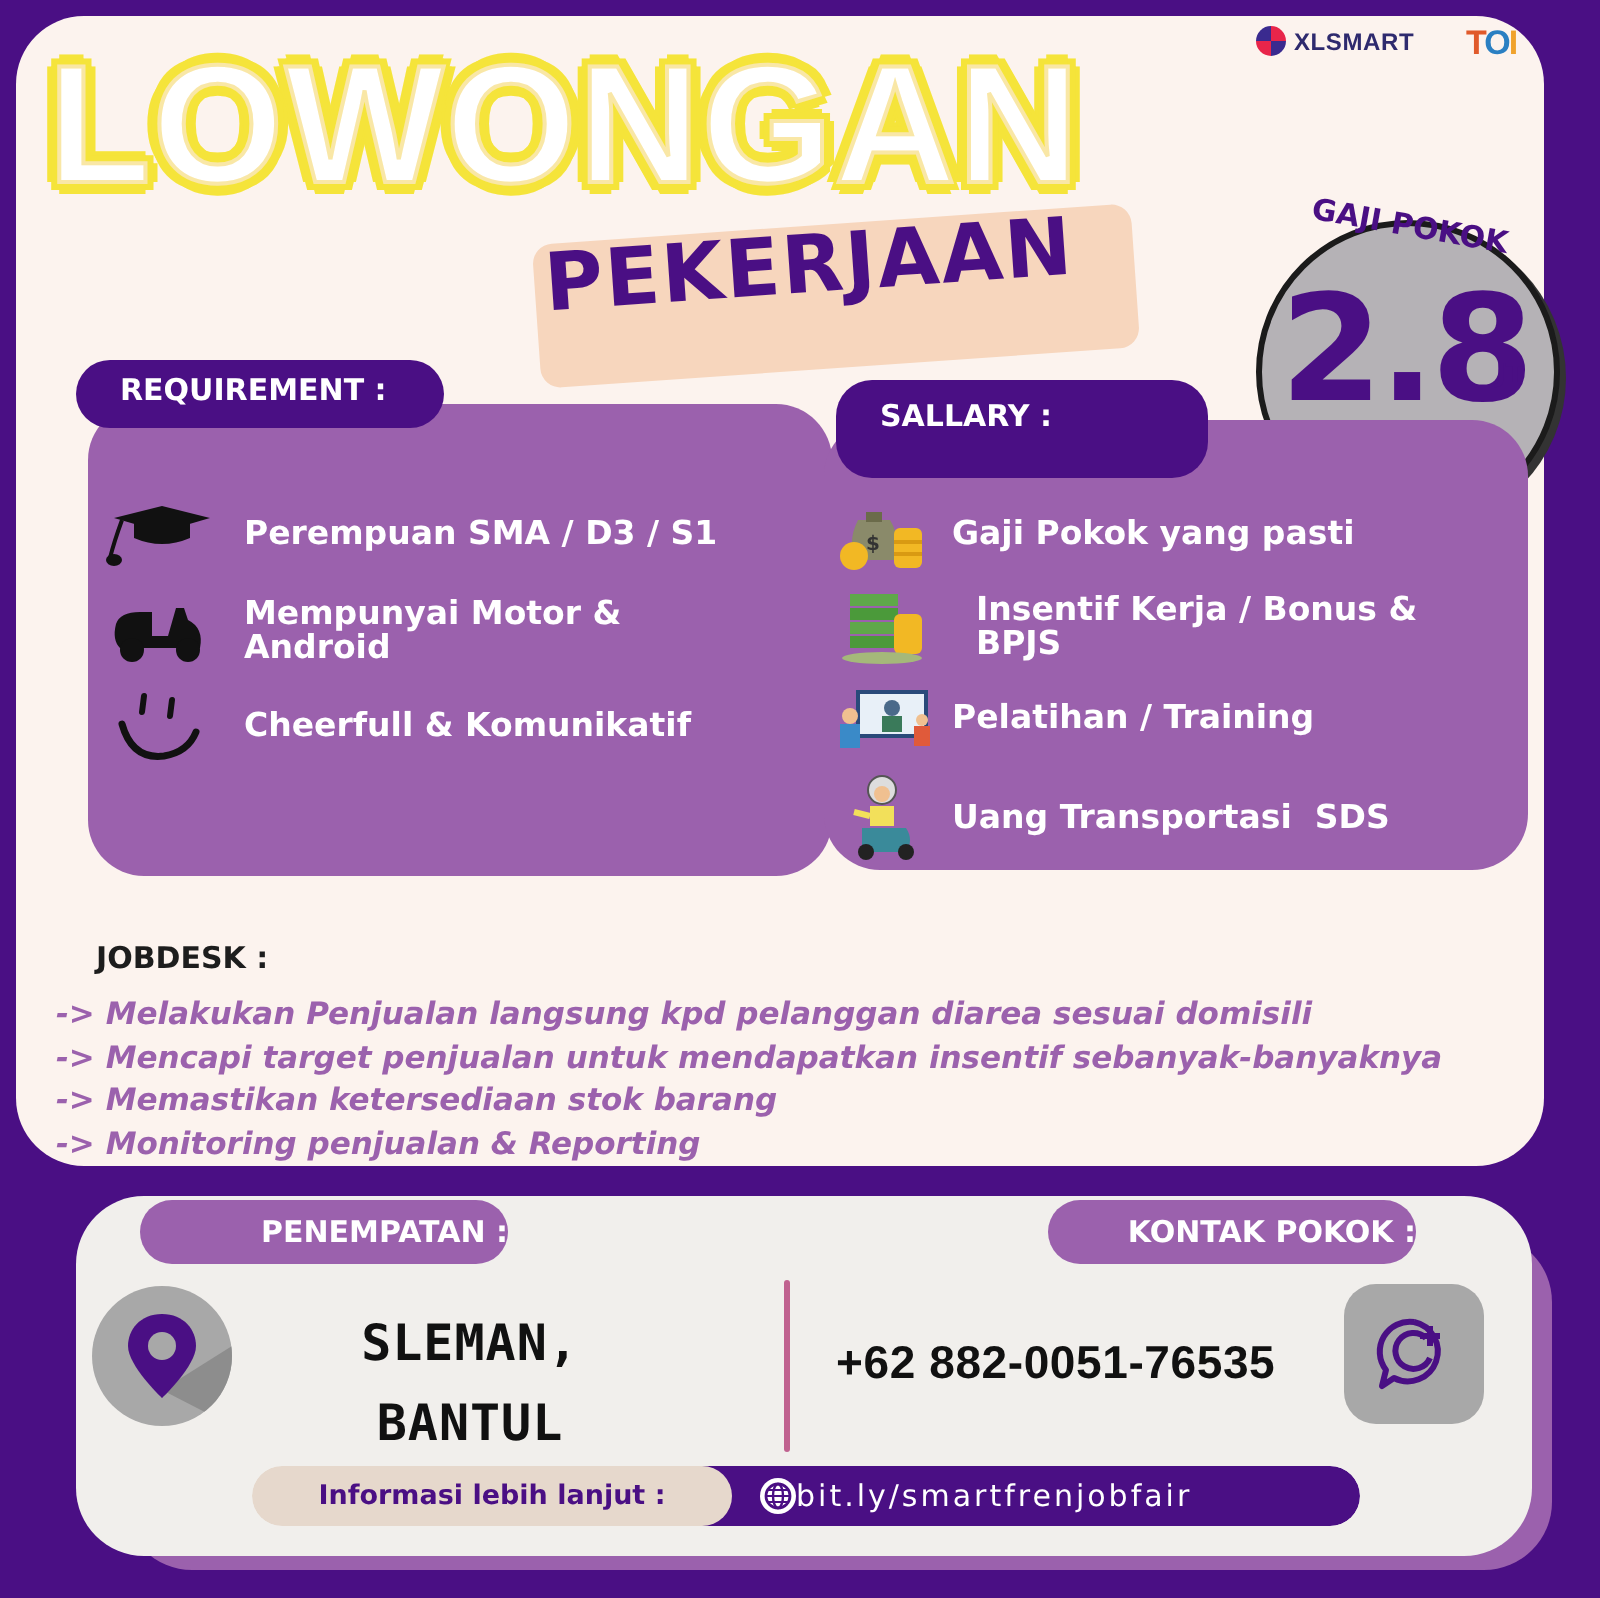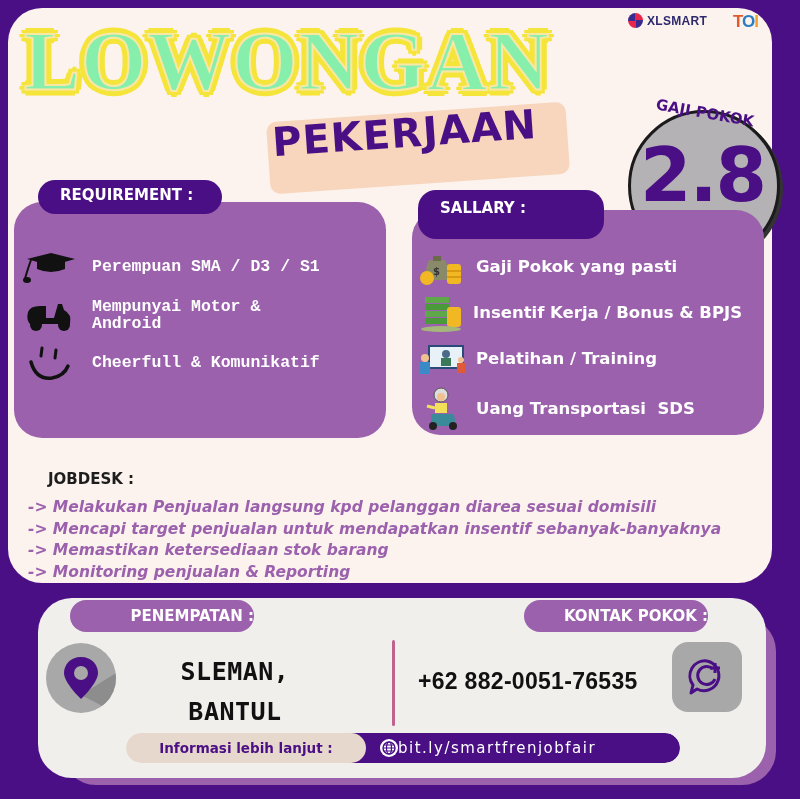--- a/index.html
+++ b/index.html
@@ -26,25 +26,25 @@
   }
   .logo-xl .txt { font-weight: bold; font-size: 12px; color: #2e2a6e; letter-spacing: 0.3px; font-family: "Liberation Sans", sans-serif;}
   .logo-toi { left: 733px; top: 12px; font-weight: bold; font-size: 17px; font-family: "Liberation Sans", sans-serif; letter-spacing: -1px;}
   .logo-toi .t { color: #e05a2b; }
   .logo-toi .o { color: #2a7fc2; }
   .logo-toi .i { color: #f0a22c; }
 
   
   .title-main {
     left: 24px; top: 20px;
-    font-family: Liberation Serif, serif;
+    font-family: Liberation Sans, sans-serif;
     font-weight: bold;
     font-size: 84px;
     letter-spacing: 1px;
-    color: #86efac;
+    color: #ffffff;
     -webkit-text-stroke: 2px #f9e7a6;
     text-shadow:
       0 0 0 #f9e240,
       4px 0 0 #f5e43a, -4px 0 0 #f5e43a, 0 4px 0 #f5e43a, 0 -4px 0 #f5e43a,
       4px 4px 0 #f5e43a, -4px -4px 0 #f5e43a, 4px -4px 0 #f5e43a, -4px 4px 0 #f5e43a,
       6px 0 0 #f5e43a, -6px 0 0 #f5e43a, 0 6px 0 #f5e43a, 0 -6px 0 #f5e43a;
     line-height: 1;
   }
   .subtitle-bg {
     left: 268px; top: 112px; width: 300px; height: 72px;
@@ -83,21 +83,21 @@
   .coin-unit {
     left: 748px; top: 180px;
     font-weight: bold; font-size: 13px; color: #4a0f84;
   }
 
   
   .card {
     background: #9b61ad;
     border-radius: 28px;
   }
-  .req-card { left: 14px; top: 202px; width: 372px; height: 236px; font-family: Liberation Mono, monospace; }
+  .req-card { left: 44px; top: 202px; width: 372px; height: 236px; }
   .sal-card { left: 412px; top: 210px; width: 352px; height: 225px; }
   .pill-dark {
     background: #4a0f84; color: #fff;
     font-weight: bold; font-size: 15px;
     border-radius: 18px;
     padding: 6px 0 0 22px;
   }
   .req-pill { left: 38px; top: 180px; width: 184px; height: 34px; }
   .sal-pill { left: 418px; top: 190px; width: 186px; height: 49px; padding-top: 9px; }
 
@@ -265,21 +265,21 @@
       <span class="ico" style="width:52px">
         <svg width="46" height="40" viewBox="0 0 46 40">
             <rect x="6" y="4" width="24" height="6" fill="#5fa84a"></rect>
             <rect x="6" y="11" width="24" height="6" fill="#4b9a3a"></rect>
             <rect x="6" y="18" width="24" height="6" fill="#5fa84a"></rect>
             <rect x="6" y="25" width="24" height="6" fill="#4b9a3a"></rect>
             <rect x="28" y="14" width="14" height="20" rx="3" fill="#f2b824"></rect>
             <ellipse cx="22" cy="36" rx="20" ry="3" fill="#a5b87a"></ellipse>
           </svg>
       </span>
-      <span style="margin-left:5px">Insentif Kerja / Bonus &amp; BPJS</span>
+      <span style="margin-left:20px">Insentif Kerja / Bonus &amp; BPJS</span>
     </div>
     <div class="row">
       <span class="ico" style="width:52px">
         <svg width="50" height="34" viewBox="0 0 50 34">
             <rect x="12" y="4" width="34" height="22" fill="#e8f0f8" stroke="#2a4a7a" stroke-width="2"></rect>
             <circle cx="29" cy="12" r="4" fill="#4a6a8a"></circle>
             <rect x="24" y="16" width="10" height="8" fill="#3a7a5a"></rect>
             <circle cx="8" cy="16" r="4" fill="#f0c090"></circle>
             <rect x="3" y="20" width="10" height="12" fill="#3a8ac8"></rect>
             <circle cx="44" cy="18" r="3" fill="#f0c090"></circle>

